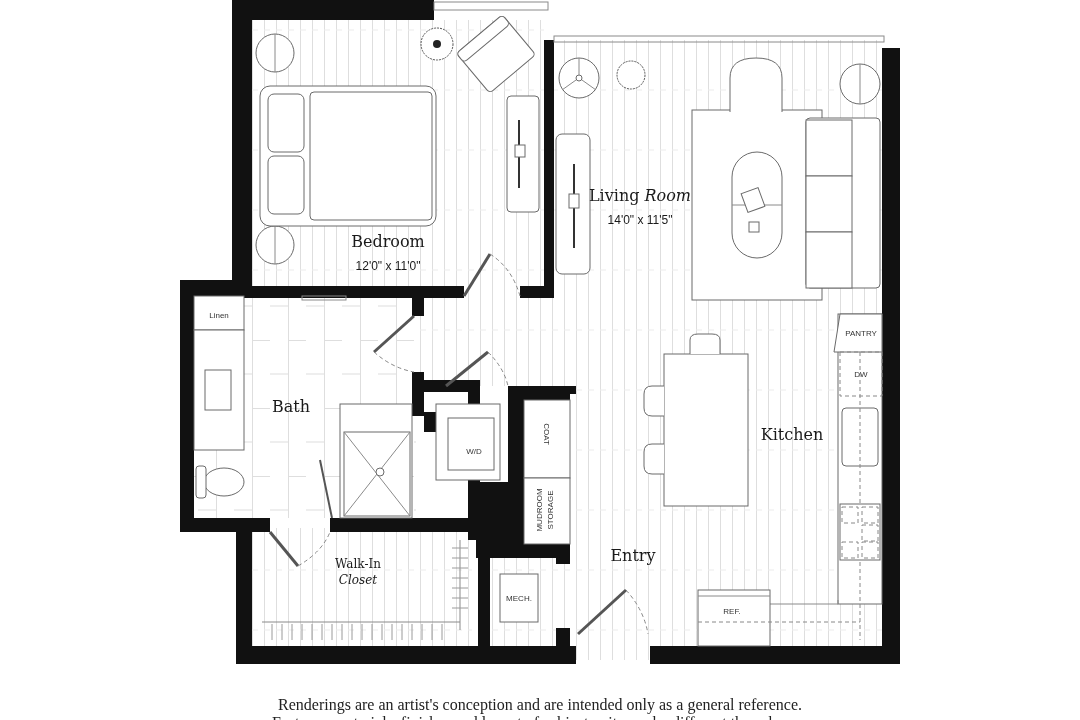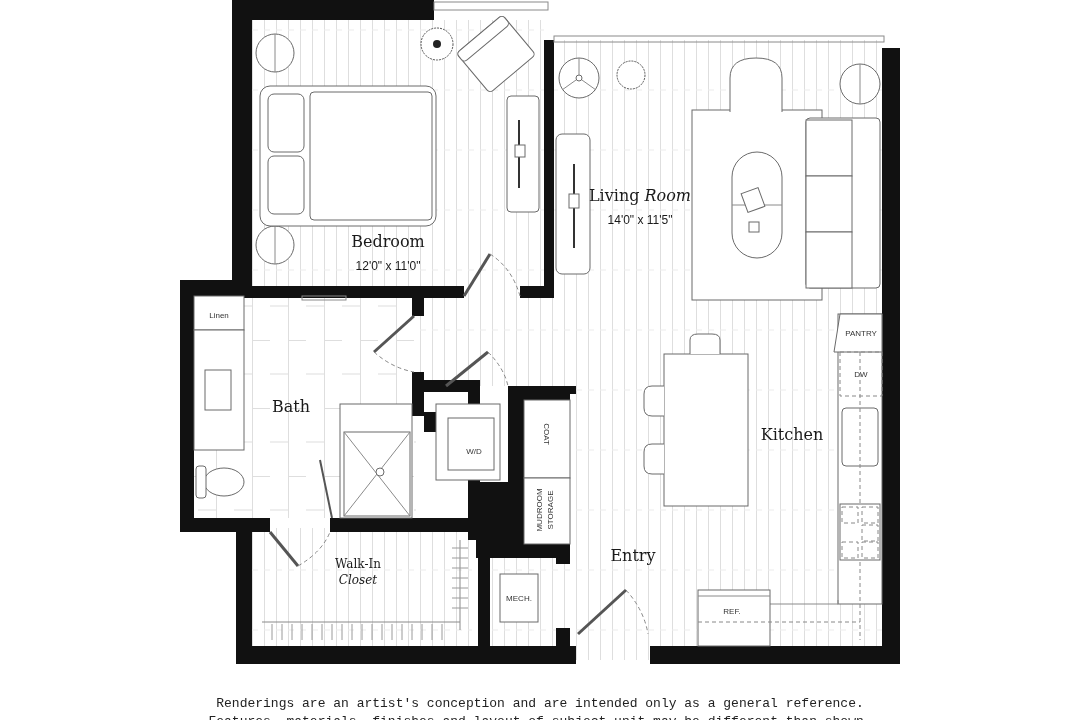--- a/index.html
+++ b/index.html
@@ -9,21 +9,21 @@
   .room-label-it { font-family: "DejaVu Serif", "Liberation Serif", serif; font-style: italic; font-size: 16px; fill: #1a1a1a; }
   .dim-label { font-family: "Liberation Sans", "DejaVu Sans", sans-serif; font-size: 12px; fill: #1a1a1a; }
   .small-label { font-family: "Liberation Sans", "DejaVu Sans", sans-serif; font-size: 8px; fill: #333; }
   .small-serif { font-family: "DejaVu Serif", "Liberation Serif", serif; font-size: 12px; fill: #1a1a1a; }
   .wall { fill: #111111; }
   .line { fill: none; stroke: #8a8a8a; stroke-width: 1; }
   .fline { fill: #ffffff; stroke: #6a6a6a; stroke-width: 1; }
   .dash { fill: none; stroke: #888; stroke-width: 1; stroke-dasharray: 4 3; }
   .disclaimer {
     position: absolute; left: 0; width: 1080px; text-align: center;
-    font-family: Liberation Mono, monospace; font-size: 13px; color: #222;
+    font-family: Liberation Serif, serif; font-size: 16px; color: #222;
   }
 </style>
 </head>
 <body>
 
 <svg id="plan" viewBox="0 0 1080 720" xmlns="http://www.w3.org/2000/svg">
   <defs>
     <pattern id="boards" x="0" y="0" width="12" height="60" patternUnits="userSpaceOnUse">
       <rect width="12" height="60" fill="#ffffff"></rect>
       <line x1="0.5" y1="0" x2="0.5" y2="60" stroke="#dedede" stroke-width="1"></line>

